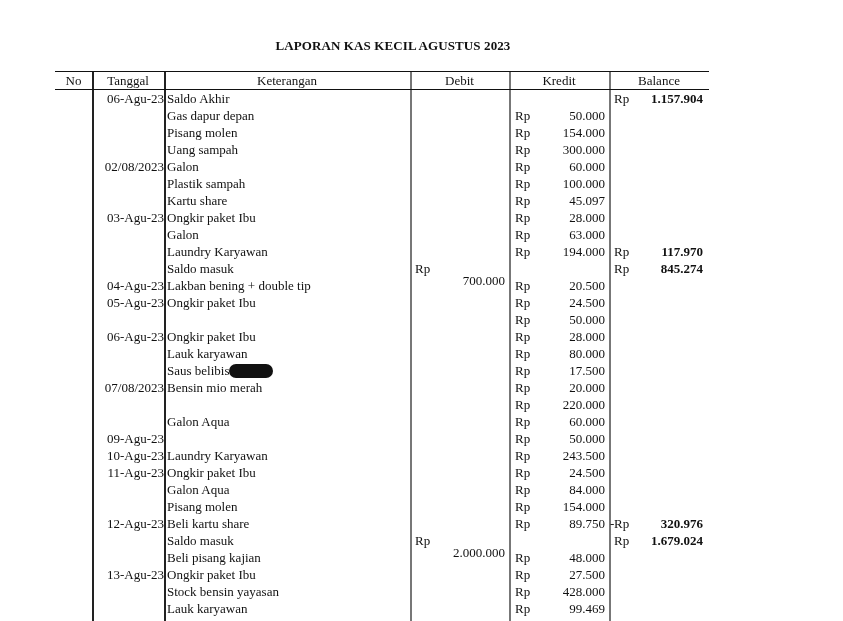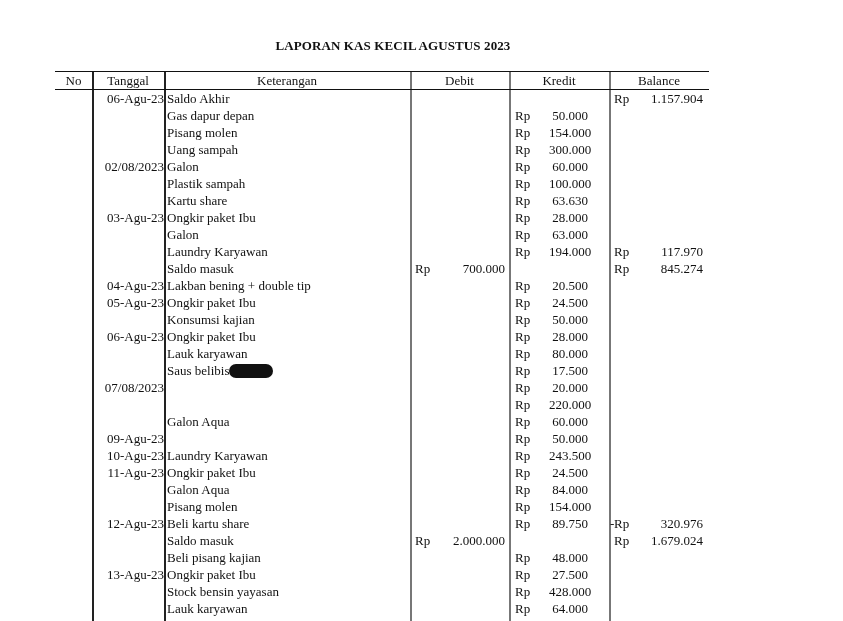--- a/index.html
+++ b/index.html
@@ -26,26 +26,26 @@
       position: absolute; top: 0; height: 17px; line-height: 17px;
       text-align: center;
     }
     .body { position: relative; }
     .row { position: relative; height: 17px; font-size: 13px; line-height: 17px; }
     .row > div { position: absolute; top: 0; height: 17px; white-space: nowrap; }
     .c-no { left: 0; width: 37px; text-align: center; }
     .c-date { left: 37px; width: 72px; text-align: right; padding-right: 0; }
     .c-desc { left: 112px; width: 240px; }
     .c-deb-rp { left: 360px; width: 20px; }
-    .c-deb-val { left: 380px; width: 70px; text-align: right; }
+    .c-deb-val { left: 380px; width: 70px; text-align: right; margin-top: 12px; }
     .c-kre-rp { left: 460px; width: 20px; }
-    .c-kre-val { left: 480px; width: 70px; text-align: center; }
+    .c-kre-val { left: 480px; width: 70px; text-align: right; }
     .c-bal-neg { left: 555px; width: 6px; }
     .c-bal-rp { left: 559px; width: 20px; }
-    .c-bal-val { left: 580px; width: 68px; text-align: right; }
+    .c-bal-val { left: 580px; width: 68px; text-align: right; font-weight: bold; }
     .vline { position: absolute; top: 0; width: 1.5px; background: #222; }
     .vline.gray { background: #777; width: 2px; }
     .blob {
       display: inline-block; background: #111; border-radius: 12px;
       height: 14px; vertical-align: -3px;
     }
   </style>
 </head>
 <body>
 
@@ -111,21 +111,21 @@
         <div class="c-date"></div>
         <div class="c-desc"><span>Plastik sampah</span></div>
         <div class="c-kre-rp">Rp</div>
         <div class="c-kre-val">100.000</div>
       </div>
       <div class="row">
         <div class="c-no"></div>
         <div class="c-date"></div>
         <div class="c-desc"><span>Kartu share</span></div>
         <div class="c-kre-rp">Rp</div>
-        <div class="c-kre-val">63.630</div>
+        <div class="c-kre-val">45.097</div>
       </div>
       <div class="row">
         <div class="c-no"></div>
         <div class="c-date">03-Agu-23</div>
         <div class="c-desc"><span>Ongkir paket Ibu</span></div>
         <div class="c-kre-rp">Rp</div>
         <div class="c-kre-val">28.000</div>
       </div>
       <div class="row">
         <div class="c-no"></div>
@@ -162,21 +162,20 @@
       <div class="row">
         <div class="c-no"></div>
         <div class="c-date">05-Agu-23</div>
         <div class="c-desc"><span>Ongkir paket Ibu</span></div>
         <div class="c-kre-rp">Rp</div>
         <div class="c-kre-val">24.500</div>
       </div>
       <div class="row">
         <div class="c-no"></div>
         <div class="c-date"></div>
-        <div class="c-desc"><span>Konsumsi kajian</span></div>
         <div class="c-kre-rp">Rp</div>
         <div class="c-kre-val">50.000</div>
       </div>
       <div class="row">
         <div class="c-no"></div>
         <div class="c-date">06-Agu-23</div>
         <div class="c-desc"><span>Ongkir paket Ibu</span></div>
         <div class="c-kre-rp">Rp</div>
         <div class="c-kre-val">28.000</div>
       </div>
@@ -190,20 +189,21 @@
       <div class="row">
         <div class="c-no"></div>
         <div class="c-date"></div>
         <div class="c-desc"><span>Saus belibis</span><span class="blob" style="width:44px"></span></div>
         <div class="c-kre-rp">Rp</div>
         <div class="c-kre-val">17.500</div>
       </div>
       <div class="row">
         <div class="c-no"></div>
         <div class="c-date">07/08/2023</div>
+        <div class="c-desc"><span>Bensin mio merah</span></div>
         <div class="c-kre-rp">Rp</div>
         <div class="c-kre-val">20.000</div>
       </div>
       <div class="row">
         <div class="c-no"></div>
         <div class="c-date"></div>
         <div class="c-kre-rp">Rp</div>
         <div class="c-kre-val">220.000</div>
       </div>
       <div class="row">
@@ -285,16 +285,16 @@
         <div class="c-date"></div>
         <div class="c-desc"><span>Stock bensin yayasan</span></div>
         <div class="c-kre-rp">Rp</div>
         <div class="c-kre-val">428.000</div>
       </div>
       <div class="row">
         <div class="c-no"></div>
         <div class="c-date"></div>
         <div class="c-desc"><span>Lauk karyawan</span></div>
         <div class="c-kre-rp">Rp</div>
-        <div class="c-kre-val">64.000</div>
+        <div class="c-kre-val">99.469</div>
       </div>
     </div>
 </div>
 
 </body></html>

